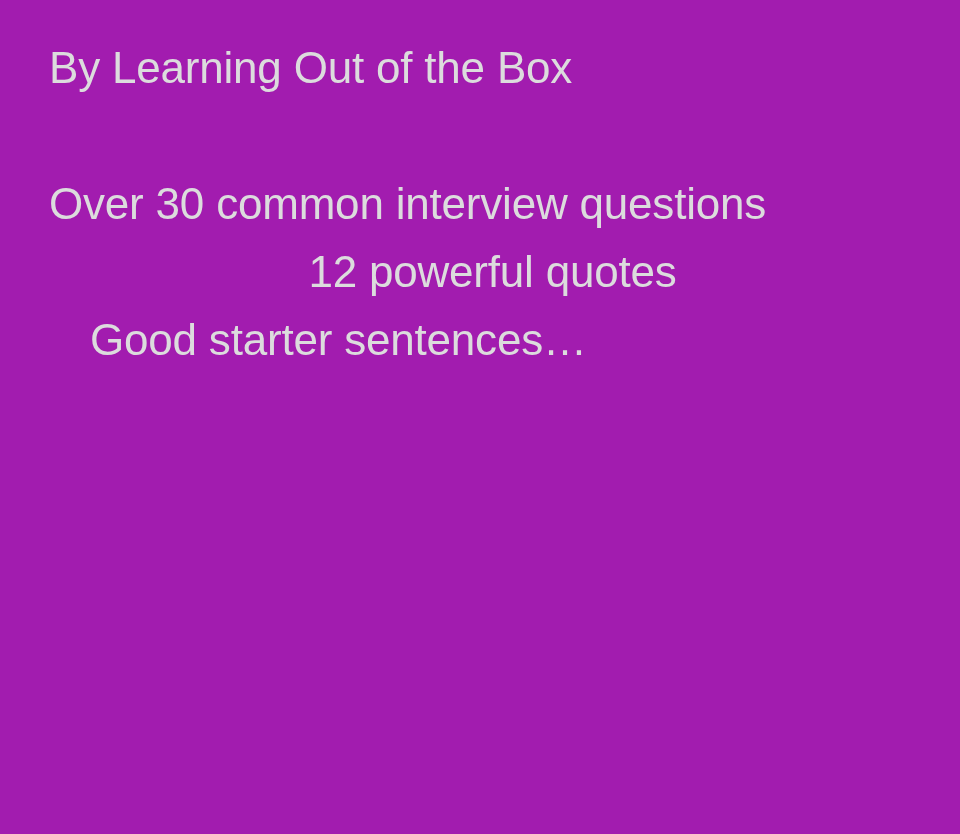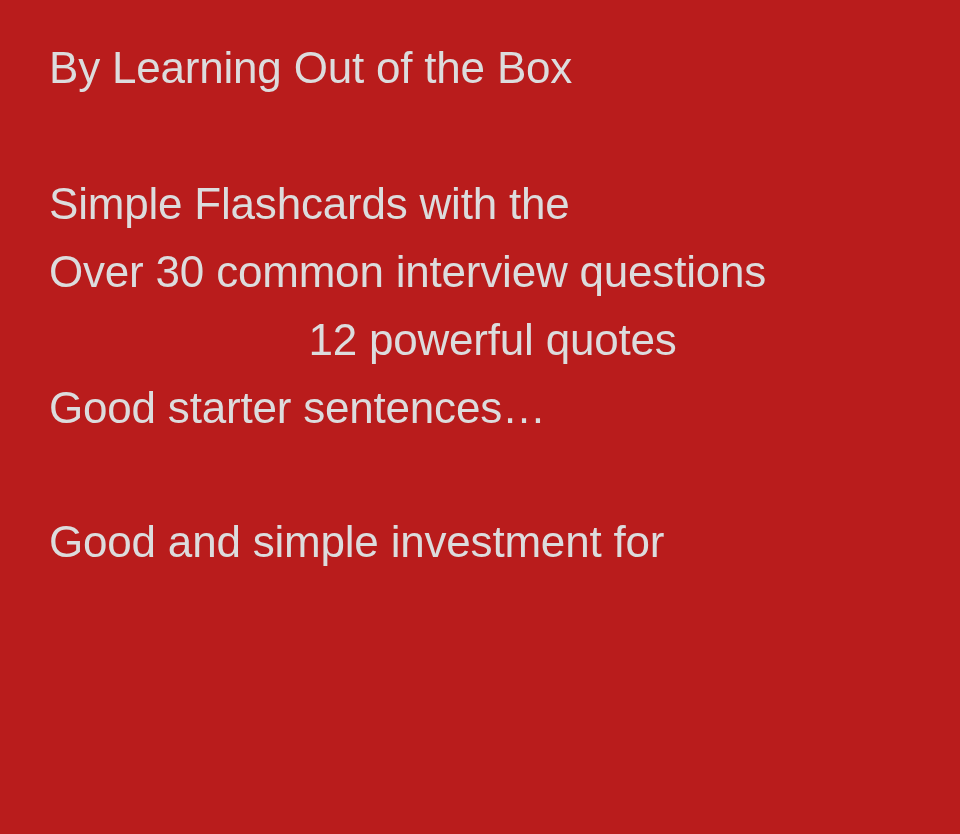--- a/index.html
+++ b/index.html
@@ -37,34 +37,32 @@
   .spacer {
     height: 68px;
   }
   .spacer-small {
     height: 66px;
   }
 </style>
 </head>
 <body style="background: rgb(33, 33, 36);">
 
-<div id="screen" style="background: #b91c1c;">
+<div id="screen" style="background: #a21caf;">
 
   <div class="block">
     <div class="line" style="color: rgb(220, 220, 221);">By Learning Out of the Box</div>
   </div>
 
   <div class="spacer"></div>
 
   <div class="block">
-    <div class="line" style="color: rgb(220, 220, 221);">Simple Flashcards with the</div>
     <div class="line" style="color: rgb(220, 220, 221);">Over 30 common interview questions</div>
     <div class="line" style="color: rgb(220, 220, 221); text-align: center;">12 powerful quotes</div>
-    <div class="line" style="color: rgb(220, 220, 221);">Good starter sentences…</div>
+    <div class="line" style="color: rgb(220, 220, 221); margin-left: 41px;">Good starter sentences…</div>
   </div>
 
   <div class="spacer-small"></div>
 
   <div class="block">
-    <div class="line" style="color: rgb(220, 220, 221);">Good and simple investment for</div>
   </div>
 
 </div>
 
 </body></html>

